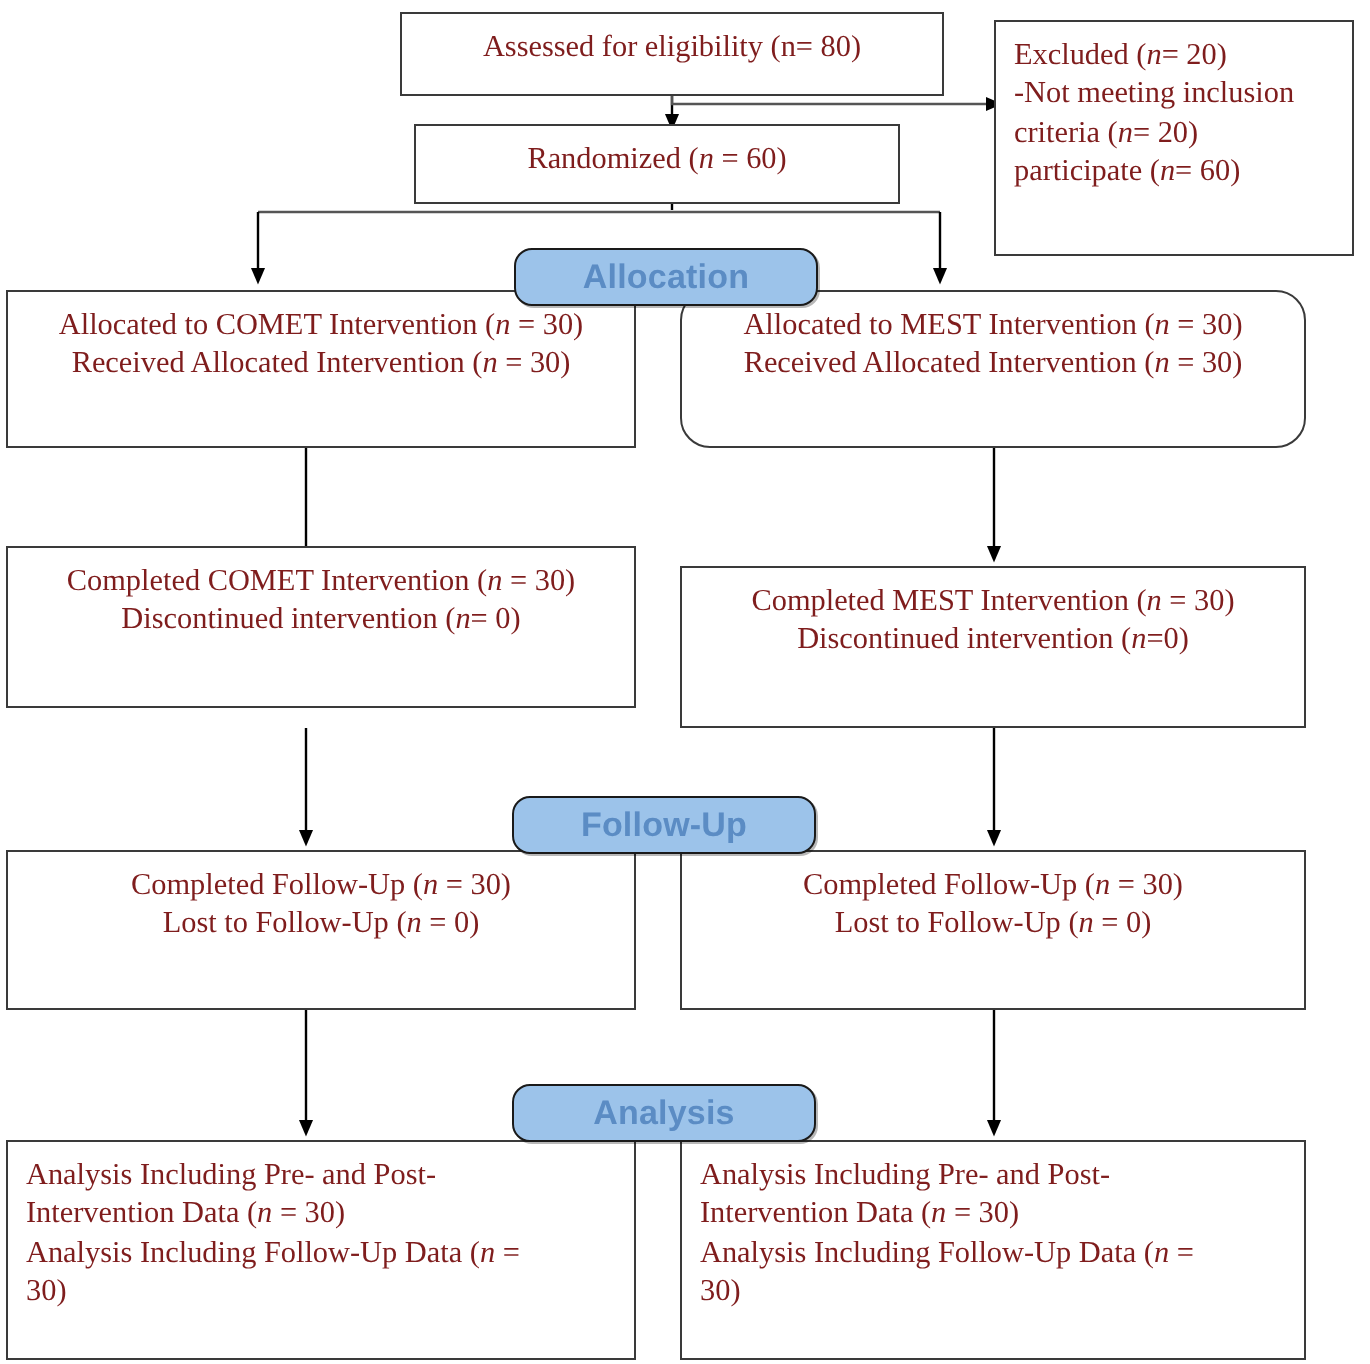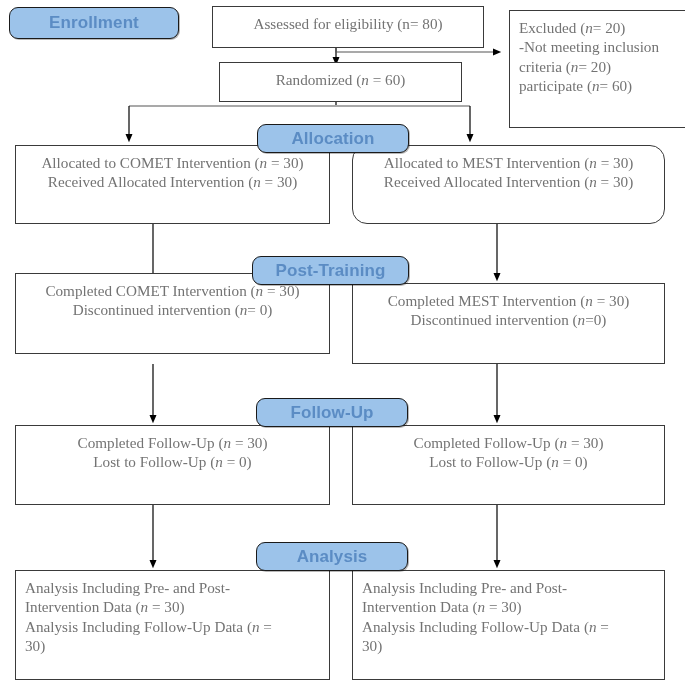--- a/index.html
+++ b/index.html
@@ -18,23 +18,22 @@
     background: #ffffff;
     overflow: hidden;
   }
   .box {
     position: absolute;
     box-sizing: border-box;
     background: #ffffff;
     border: 1.5px solid #3a3a3a;
     font-size: 15.2px;
     line-height: 1.28;
-    color: #737373;
+    color: #7f1d1d;
     z-index: 3;
-    margin-left: 12px;
   }
   .box .inner {
     padding: 7px 9px 0 9px;
   }
   .center .inner { text-align: center; }
   .stage {
     position: absolute;
     box-sizing: border-box;
     background: #9cc3ea;
     border: 1.6px solid #1a1a1a;
@@ -88,23 +87,20 @@
 
         <line x1="153" y1="364" x2="153" y2="419" marker-end="url(#ah)"></line>
         <line x1="497" y1="364" x2="497" y2="419" marker-end="url(#ah)"></line>
 
         <line x1="153" y1="505" x2="153" y2="564" marker-end="url(#ah)"></line>
         <line x1="497" y1="505" x2="497" y2="564" marker-end="url(#ah)"></line>
       </g>
     </svg>
   </div>
 
-  <div class="stage" style="left:9px; top:7px; width:170px; height:32px;">
-    <span>Enrollment</span>
-  </div>
 
   <div class="box center" style="left:200px; top:6px; width:272px; height:42px;">
     <div class="inner">
       <div>Assessed for eligibility (n= 80)</div>
     </div>
   </div>
 
   <div class="box" style="left:497px; top:10px; width:180px; height:118px;">
     <div class="inner">
       <div><span>Excluded (</span><em class="nit">n</em><span>= 20)</span></div>
@@ -131,23 +127,20 @@
     </div>
   </div>
 
   <div class="box center" style="left:340px; top:145px; width:313px; height:79px;border-radius:15px;">
     <div class="inner">
       <div><span>Allocated to MEST Intervention (</span><em class="nit">n</em><span> = 30)</span></div>
       <div><span>Received Allocated Intervention (</span><em class="nit">n</em><span> = 30)</span></div>
     </div>
   </div>
 
-  <div class="stage" style="left:252px; top:256px; width:157px; height:29px;">
-    <span>Post-Training</span>
-  </div>
 
   <div class="box center" style="left:3px; top:273px; width:315px; height:81px;">
     <div class="inner">
       <div><span>Completed COMET Intervention (</span><em class="nit">n</em><span> = 30)</span></div>
       <div><span>Discontinued intervention (</span><em class="nit">n</em><span>= 0)</span></div>
     </div>
   </div>
 
   <div class="box center" style="left:340px; top:283px; width:313px; height:81px;">
     <div class="inner">

